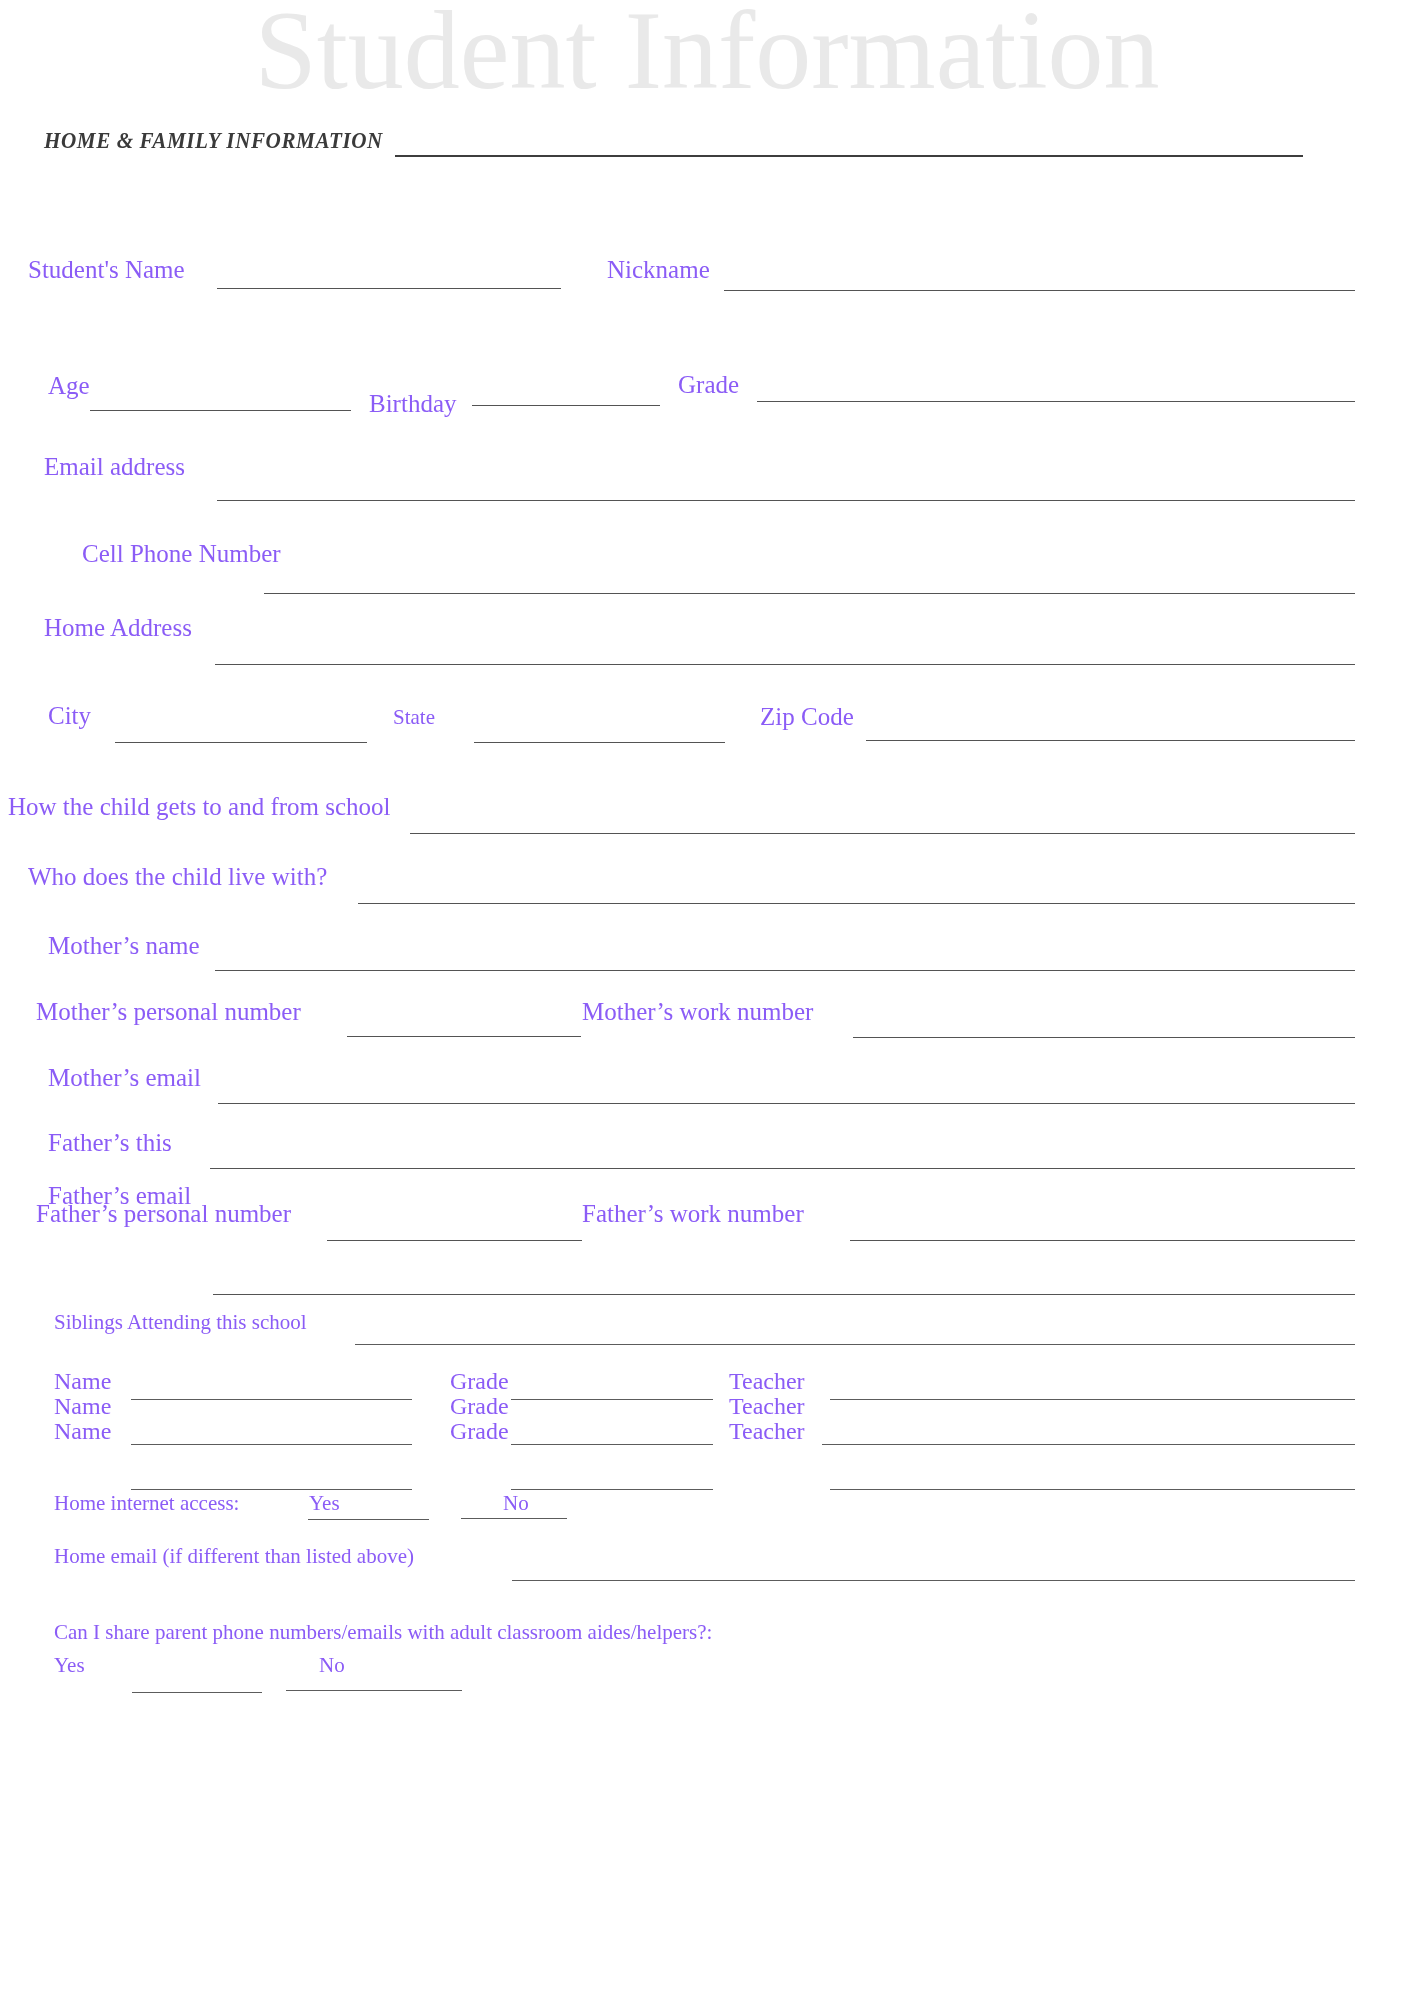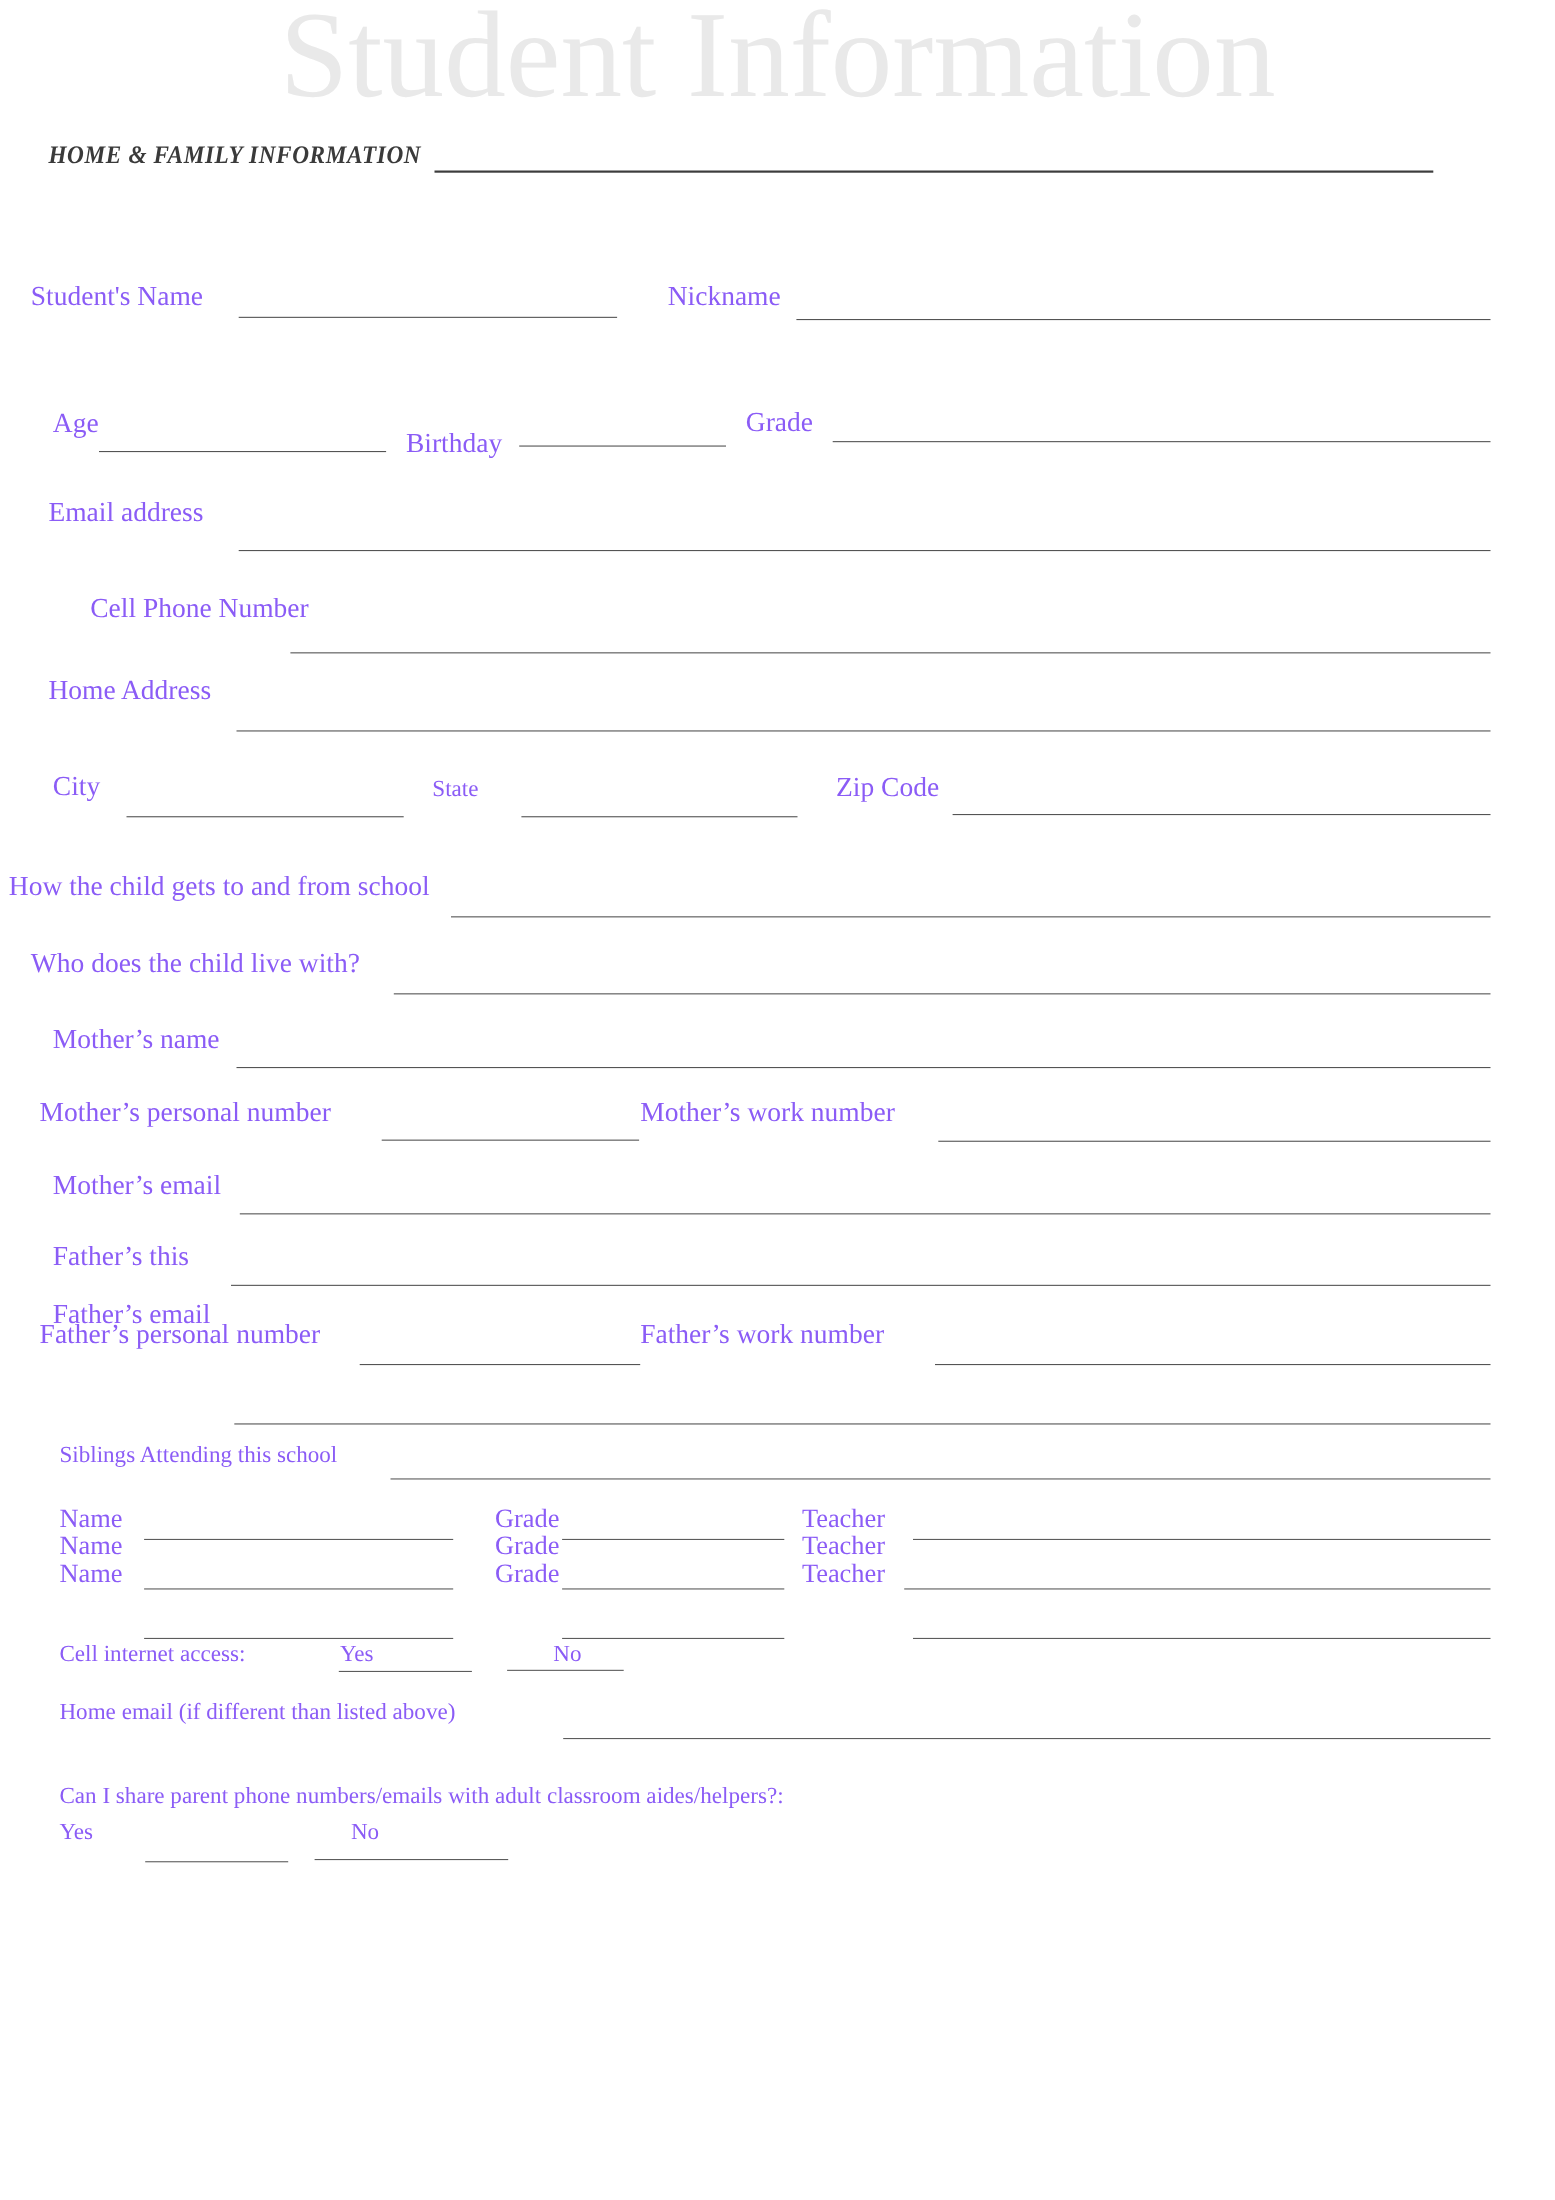--- a/index.html
+++ b/index.html
@@ -160,21 +160,21 @@
 
 <div class="lbl xs" style="left:729px; top:1368px;">Teacher</div>
 <div class="rule thin" style="left:830px; top:1399px; width:525px;"></div>
 
 <div class="lbl xs" style="left:729px; top:1393px;">Teacher</div>
 <div class="rule thin" style="left:822px; top:1444px; width:533px;"></div>
 
 <div class="lbl xs" style="left:729px; top:1418px;">Teacher</div>
 <div class="rule thin" style="left:830px; top:1489px; width:525px;"></div>
 
-<div class="lbl sm" style="left:54px; top:1491px;">Cell internet access:</div>
+<div class="lbl sm" style="left:54px; top:1491px;">Home internet access:</div>
 <div class="lbl sm" style="left:309px; top:1491px;">Yes</div>
 <div class="rule thin" style="left:308px; top:1519px; width:121px;"></div>
 <div class="lbl sm" style="left:503px; top:1491px;">No</div>
 <div class="rule thin" style="left:461px; top:1518px; width:106px;"></div>
 
 <div class="lbl sm" style="left:54px; top:1544px;">Home email (if different than listed above)</div>
 <div class="rule thin" style="left:512px; top:1580px; width:843px;"></div>
 
 <div class="lbl sm" style="left:54px; top:1620px;">Can I share parent phone numbers/emails with adult classroom aides/helpers?:</div>
 

